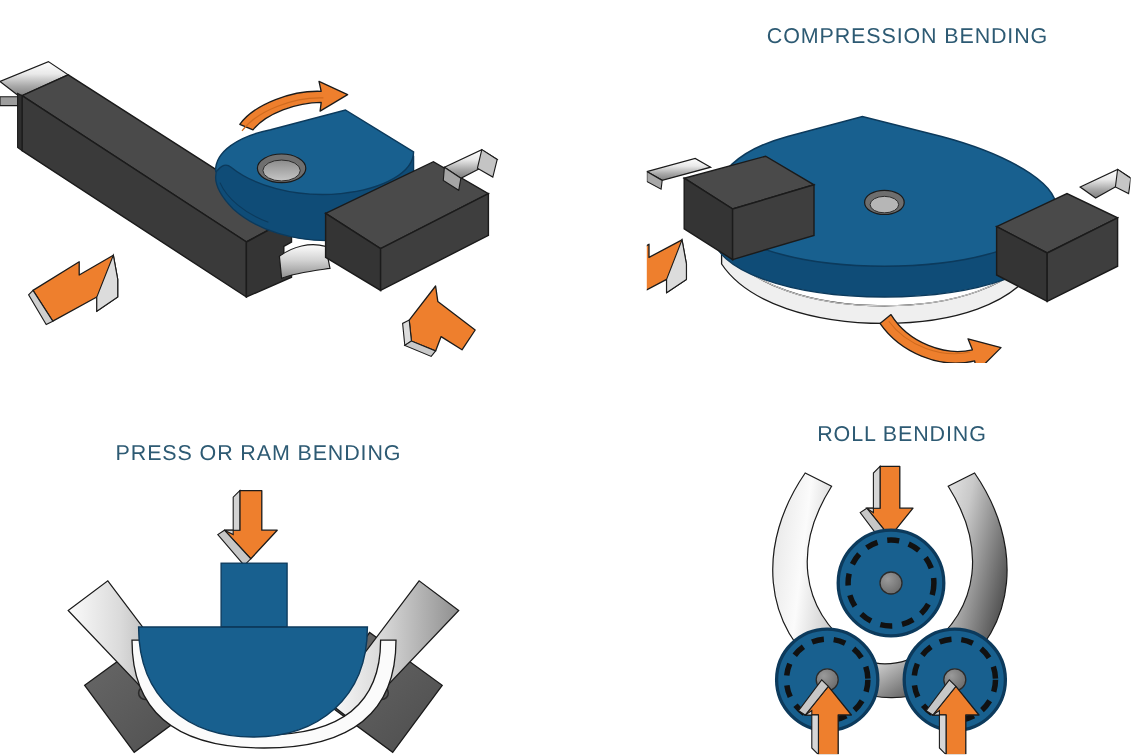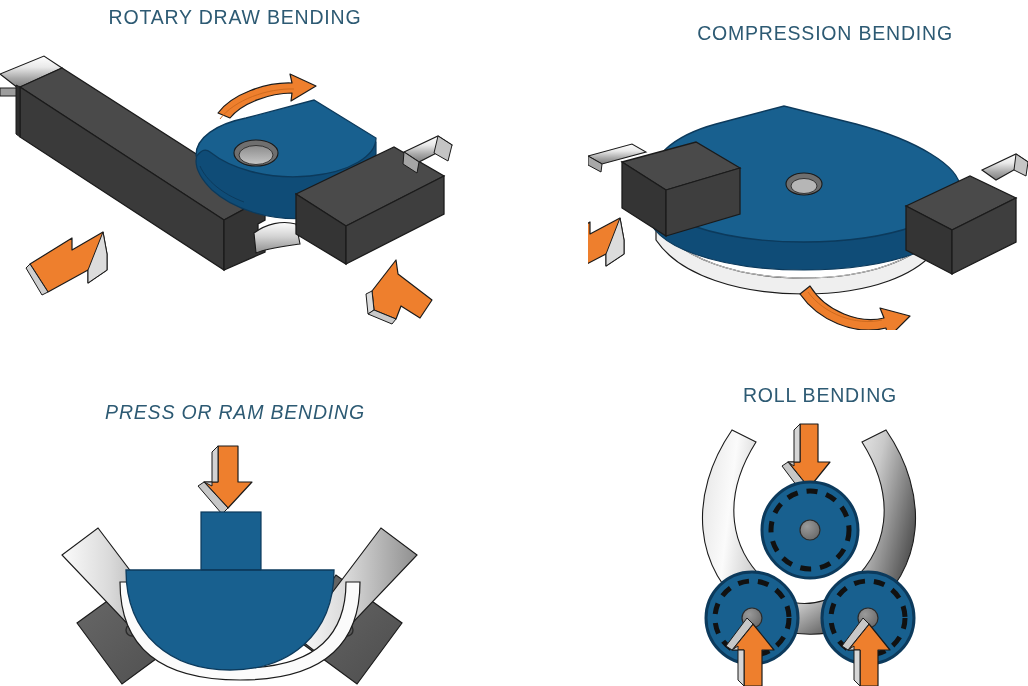--- a/index.html
+++ b/index.html
@@ -21,21 +21,21 @@
     font-family: "Liberation Sans", sans-serif;
     font-size: 19.5px;
     letter-spacing: 0.8px;
     color: #2d5a73;
     white-space: nowrap;
     font-weight: 400;
   }
   .fig { position: absolute; display: block; }
   .title-rdb { left: 0; top: 6px; width: 470px; text-align: center; }
   .title-cb  { left: 560px; top: 22px; width: 530px; text-align: center; }
-  .title-prb { left: 0; top: 401px; width: 470px; text-align: center; font-style: italic; }
+  .title-prb { left: 0; top: 401px; width: 470px; text-align: center; }
   .title-rb  { left: 560px; top: 384px; width: 520px; text-align: center; }
 </style>
 </head>
 <body>
 
 <div id="canvas">
 
   <svg width="0" height="0" style="position:absolute" aria-hidden="true">
     <defs>
       <linearGradient id="gSteelH" x1="0" y1="0" x2="0" y2="1">
@@ -72,21 +72,20 @@
         <stop offset="0%" stop-color="#8c8c8c"></stop>
         <stop offset="100%" stop-color="#c6c6c6"></stop>
       </linearGradient>
       <linearGradient id="gSupportBlk" x1="0" y1="0" x2="1" y2="1">
         <stop offset="0%" stop-color="#6a6a6a"></stop>
         <stop offset="100%" stop-color="#4d4d4d"></stop>
       </linearGradient>
     </defs>
   </svg>
 
-  <div class="panel-title title-rdb">ROTARY DRAW BENDING</div>
 
   <svg class="fig" style="left:0px; top:48px;" width="470" height="280" viewBox="0 0 470 280">
 
     <g>
       <polygon points="0,26 44,8 62,20 18,40" fill="url(#gSteelH)" stroke="#1b1b1b" stroke-width="1.1"></polygon>
       <polygon points="0,40 18,40 18,48 0,48" fill="#9d9d9d" stroke="#1b1b1b" stroke-width="1"></polygon>
     </g>
 
     <g>
 

